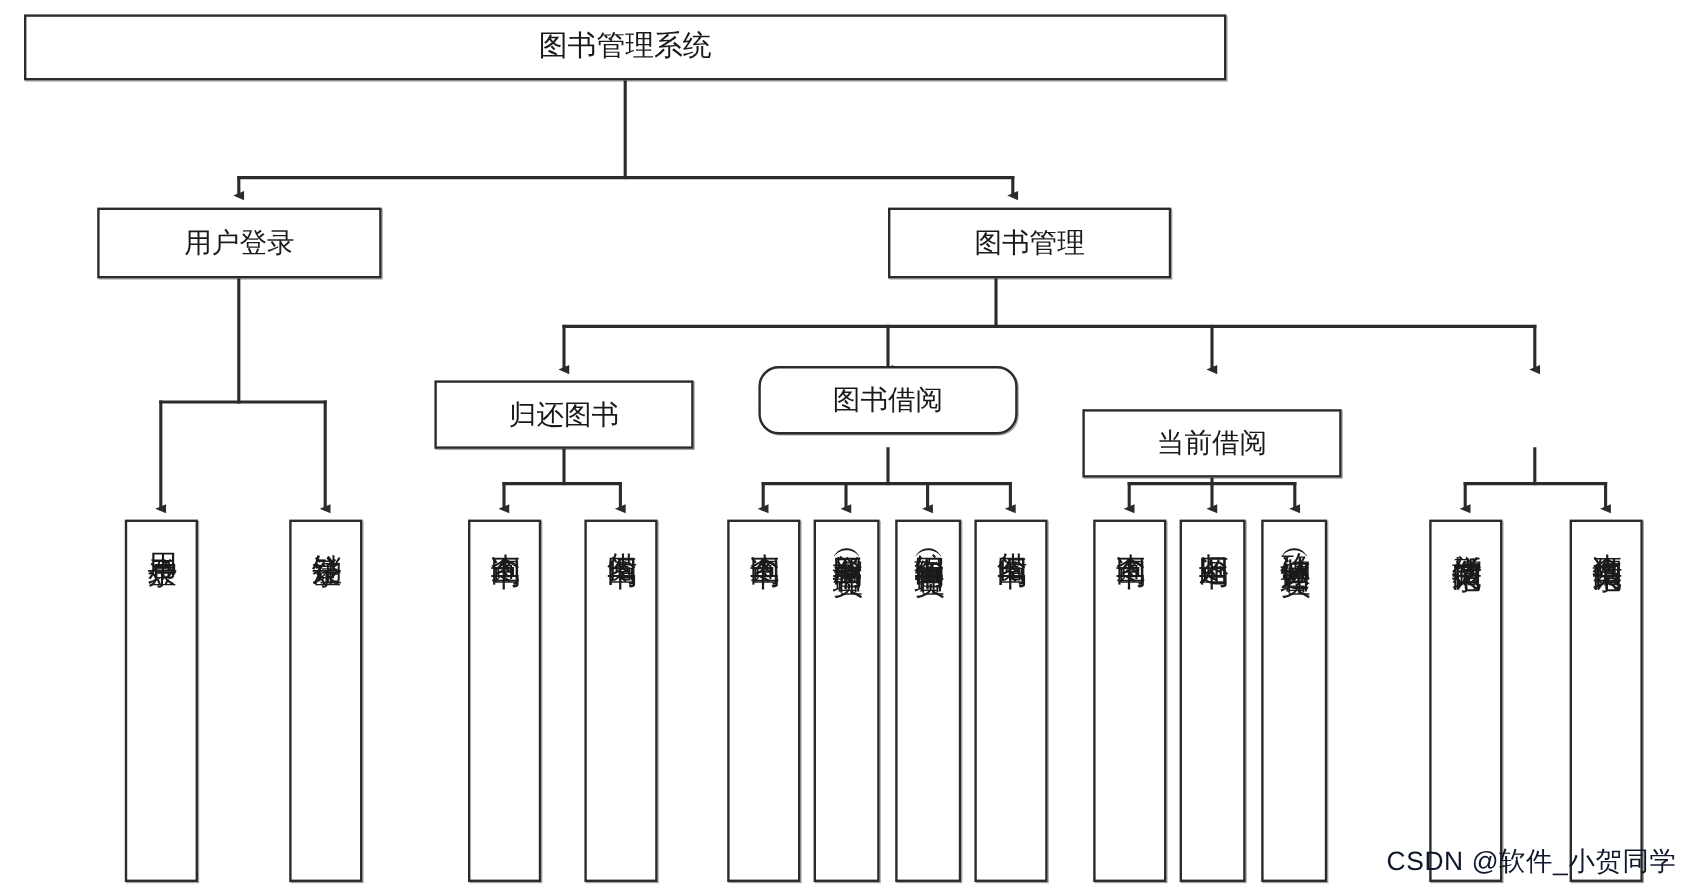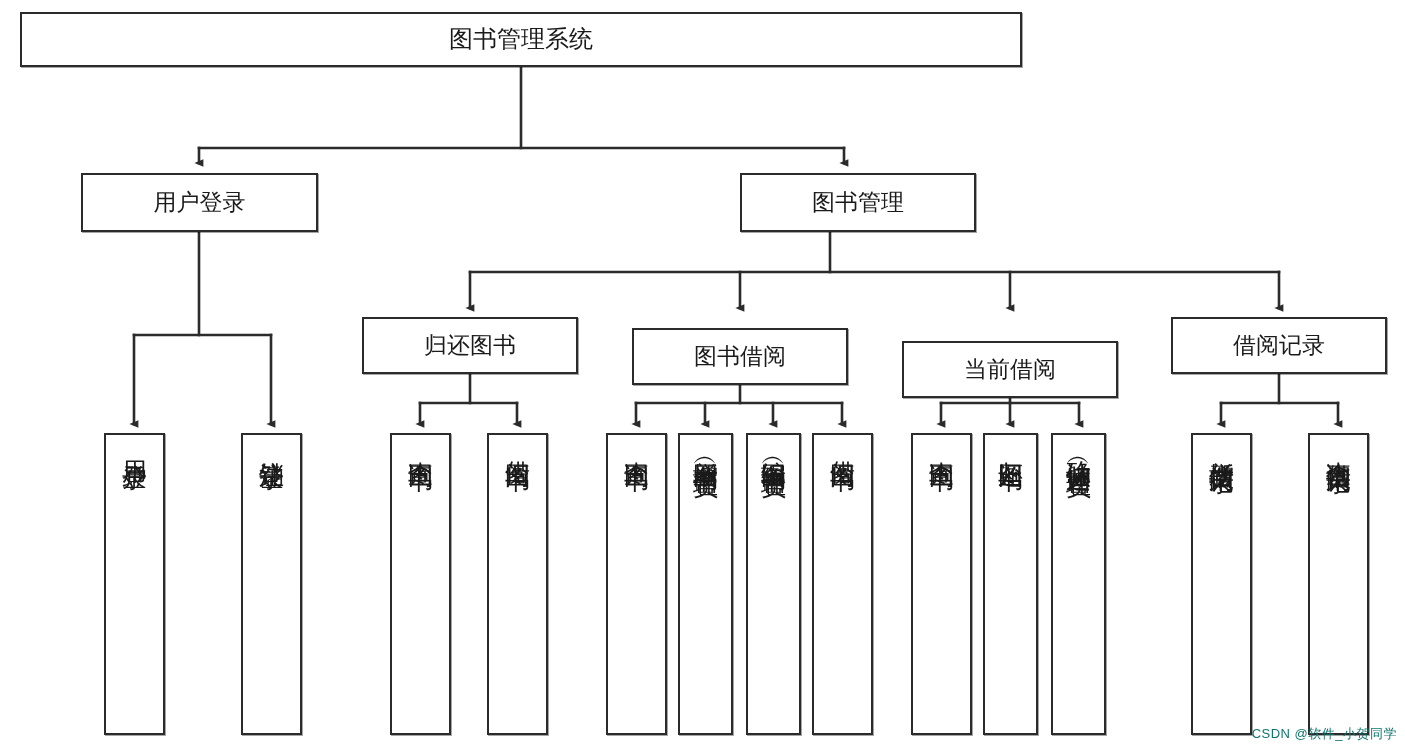--- a/index.html
+++ b/index.html
@@ -55,23 +55,23 @@
   .node.vertical .node-label {
     writing-mode: vertical-rl;
     text-orientation: upright;
     font-size: 25px;
     letter-spacing: 2px;
     line-height: 1;
   }
   .watermark {
     position: absolute;
     right: 8px;
-    bottom: 4px;
-    font-size: 13px;
-    color: #0f766e;
+    bottom: 14px;
+    font-size: 22px;
+    color: #0f172a;
     letter-spacing: 0.5px;
     white-space: nowrap;
   }
 </style>
 </head>
 <body>
 
 <div id="canvas">
 
   <svg id="edges" viewBox="0 0 1405 747" xmlns="http://www.w3.org/2000/svg">
@@ -132,28 +132,25 @@
   <div class="node horizontal" style="left:81px; top:173px; width:237px; height:59px;">
     <span class="node-label">用户登录</span>
   </div>
   <div class="node horizontal" style="left:740px; top:173px; width:236px; height:59px;">
     <span class="node-label">图书管理</span>
   </div>
 
   <div class="node horizontal" style="left:362px; top:317px; width:216px; height:57px;">
     <span class="node-label">归还图书</span>
   </div>
-  <div class="node horizontal" style="left:632px; top:328px; width:216px; height:57px;">
+  <div class="node horizontal" style="left:632px; top:305px; width:216px; height:57px;border-radius:17px;">
     <span class="node-label">图书借阅</span>
   </div>
   <div class="node horizontal" style="left:902px; top:317px; width:216px; height:57px;margin-top:24px;">
     <span class="node-label">当前借阅</span>
-  </div>
-  <div class="node horizontal" style="left:1171px; top:317px; width:216px; height:57px;">
-    <span class="node-label">借阅记录</span>
   </div>
 
   <div class="node vertical" style="left:104px; top:433px; width:61px; height:302px;">
     <span class="node-label">用户登录</span>
   </div>
   <div class="node vertical" style="left:241px; top:433px; width:61px; height:302px;">
     <span class="node-label">注销登录</span>
   </div>
 
   <div class="node vertical" style="left:390px; top:433px; width:61px; height:302px;">

